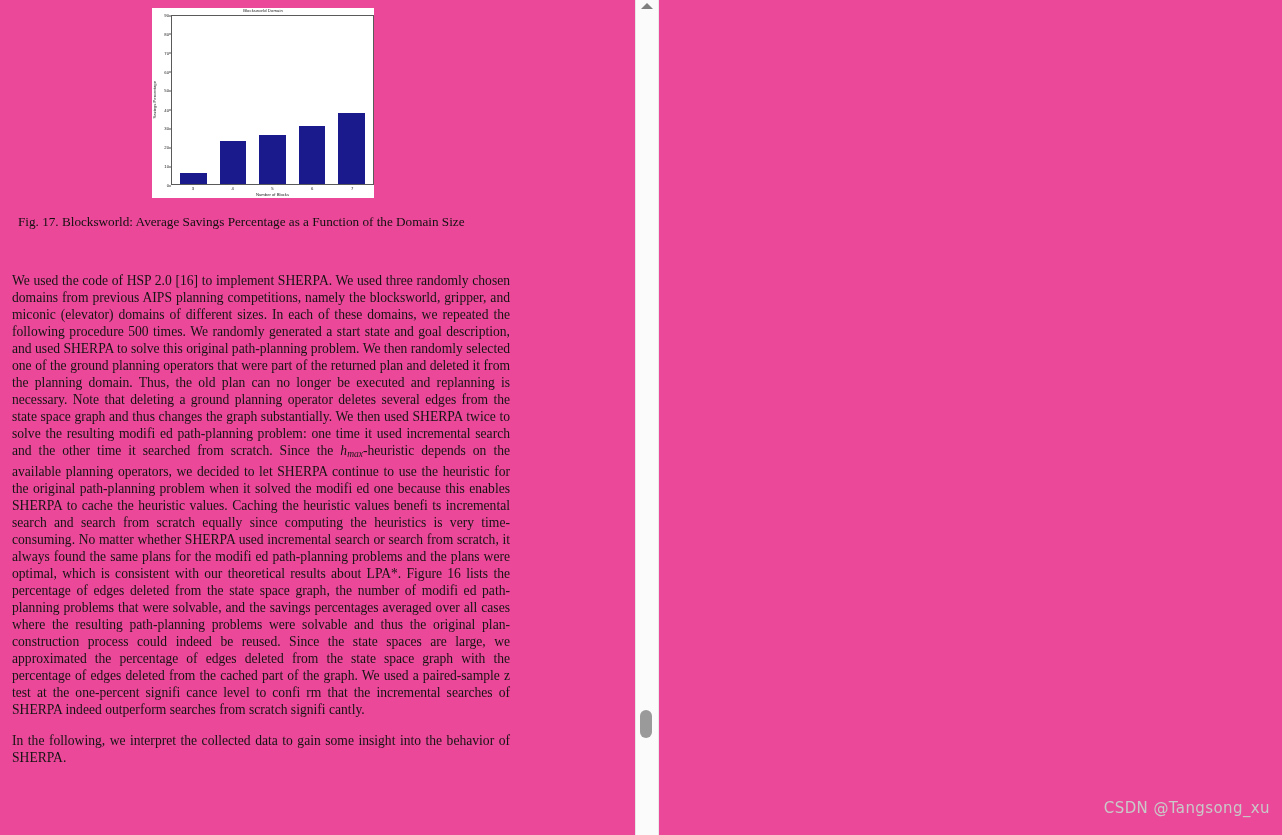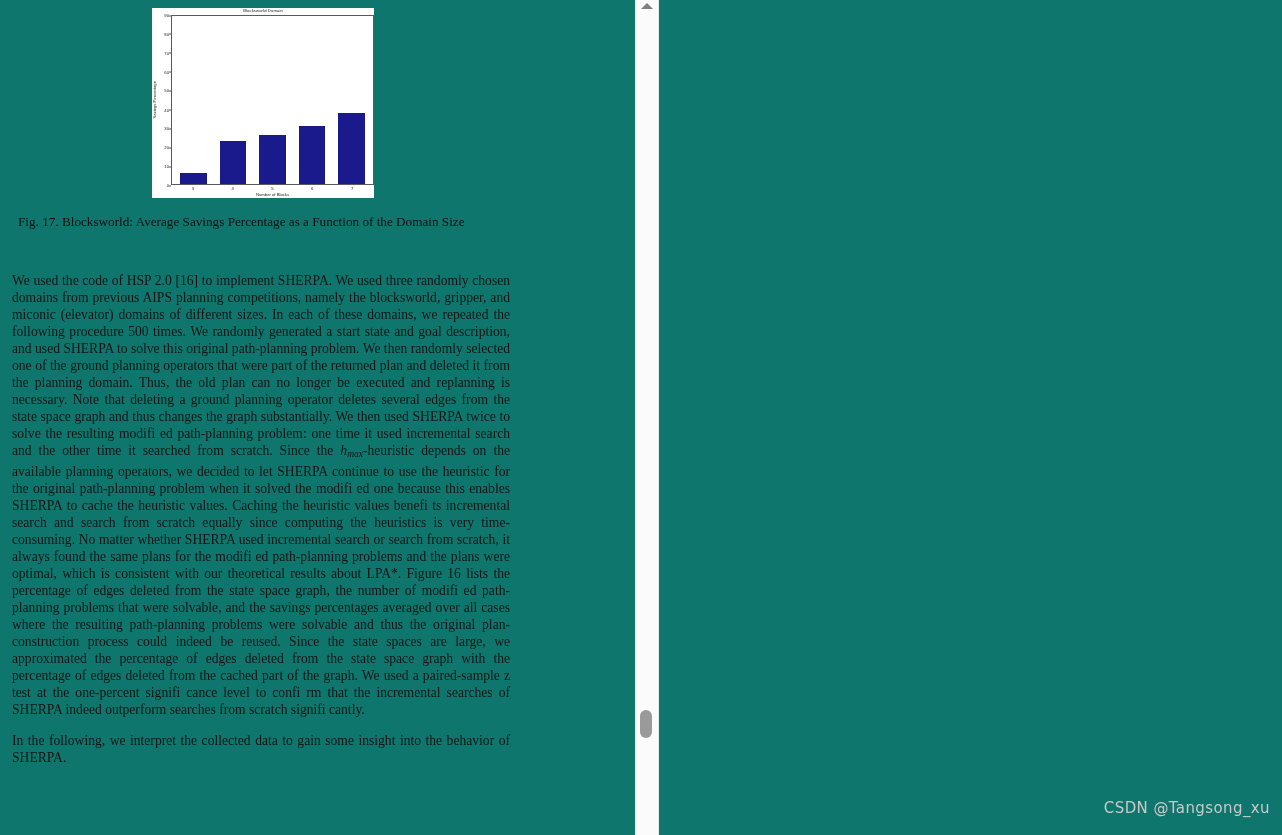--- a/index.html
+++ b/index.html
@@ -22,21 +22,21 @@
     position: absolute;
     inset: 0;
     display: flex;
     align-items: stretch;
   }
 
   .pane {
     position: relative;
     height: 835px;
     overflow: hidden;
-    background: #0f766e;
+    background: #ec4899;
   }
   .pane-left  { width: 636px; }
   .pane-right { width: 624px; }
 
   
   .scrollbar {
     width: 22px;
     height: 835px;
     background: #fbfbfb;
     border-left: 1px solid #e6e6e6;

